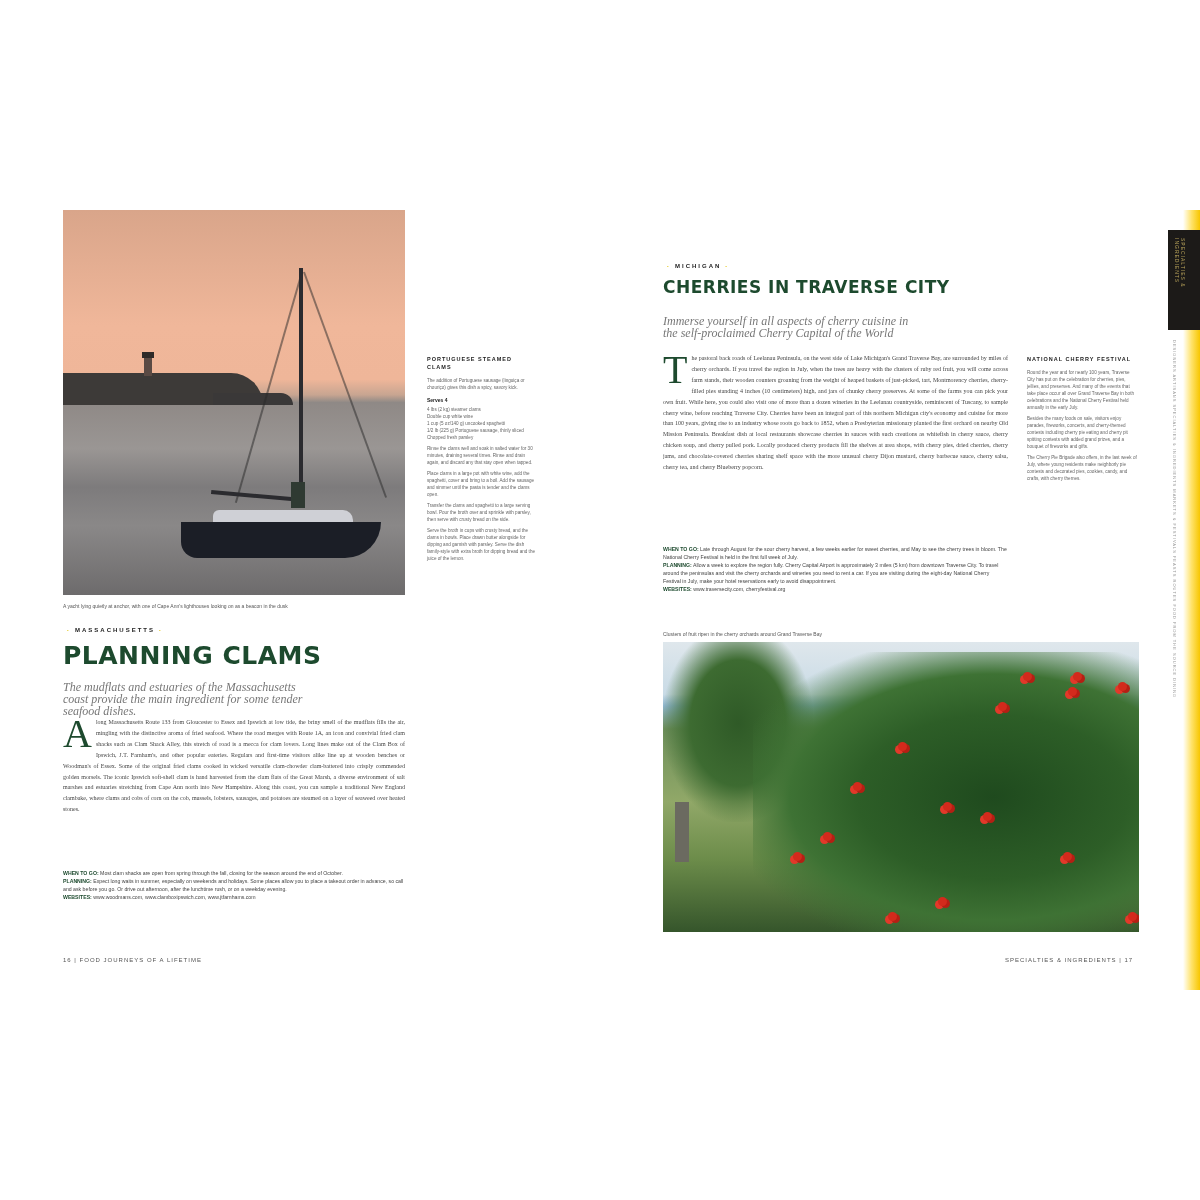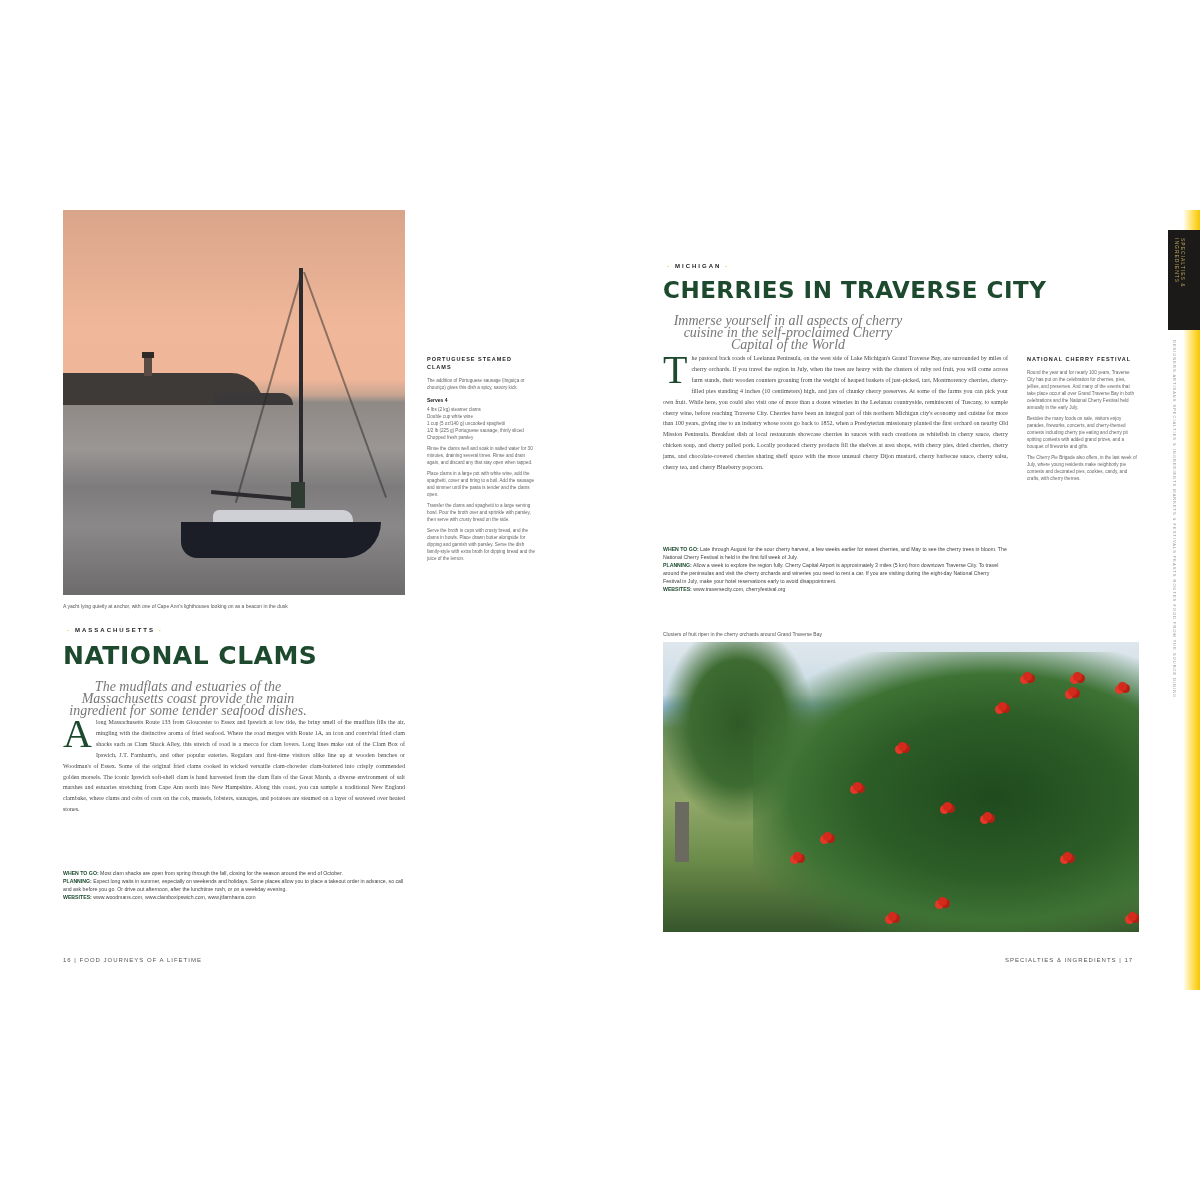--- a/index.html
+++ b/index.html
@@ -28,21 +28,21 @@
   .tree-left { position:absolute; left:0; top:0; width:150px; height:180px; background:radial-gradient(ellipse at 50% 45%,#2f5a27 0%,#3d6b31 45%,rgba(61,107,49,0) 72%); }
   .trunk { position:absolute; left:12px; top:160px; width:14px; height:60px; background:#6b6a60; }
   .foliage { position:absolute; left:90px; top:10px; width:400px; height:290px; background:radial-gradient(ellipse at 60% 50%,#1f4a1e 0%,#2d5e27 40%,#3e7234 60%,rgba(62,114,52,0) 80%); }
   .cherry { position:absolute; width:9px; height:9px; border-radius:50%; background:#d32a1c; box-shadow:3px 2px 0 #b51f14,-3px 3px 0 #e2392a; }
 
   
   .caption { position:absolute; font-family:"Liberation Sans", sans-serif; font-size:5px; color:#555; }
   .region { position:absolute; font-family:"Liberation Sans", sans-serif; font-size:6px; font-weight:bold; letter-spacing:2px; color:#222; }
   .region .tick { color:#e0c200; margin:0 4px; }
   .title { position:absolute; font-family:"DejaVu Sans", sans-serif; font-weight:bold; color:#1d4a2e; letter-spacing:0.5px; }
-  .dek { position:absolute; font-style:italic; font-size:14px; color:#777; line-height:12px;text-align:center; }
+  .dek { position:absolute; font-style:italic; font-size:12px; color:#777; line-height:12px; }
   .body { position:absolute; font-size:6px; line-height:10.9px; color:#444; text-align:justify; }
   .dropcap { float:left; font-size:40px; line-height:34px; color:#1d4a2e; margin:0 4px 0 0; font-family:"Liberation Serif", serif; }
   .facts { position:absolute; font-family:"Liberation Sans", sans-serif; font-size:5.2px; line-height:8px; color:#444; }
   .facts b { color:#1d4a2e; }
   .sidebar { position:absolute; font-family:"Liberation Sans", sans-serif; font-size:4.6px; line-height:7px; color:#666; }
   .sidebar h4 { margin:0 0 6px 0; font-size:5.5px; letter-spacing:1px; color:#222; line-height:8px; }
   .sidebar h5 { margin:6px 0 2px 0; font-size:5px; color:#222; }
   .sidebar p { margin:0 0 4px 0; }
   .folio { position:absolute; font-family:"Liberation Sans", sans-serif; font-size:6px; letter-spacing:1px; color:#555; }
 
@@ -67,21 +67,21 @@
     <div class="boom"></div>
     <div class="sailbag"></div>
     <div class="cabin"></div>
     <div class="hull"></div>
   </div>
   <div class="caption" style="left:63px; top:398px; width:340px;">A yacht lying quietly at anchor, with one of Cape Ann's lighthouses looking on as a beacon in the dusk</div>
 
   <div class="region" style="left:63px; top:422px;">
     <span class="tick">·</span><span>MASSACHUSETTS</span><span class="tick">·</span>
   </div>
-  <div class="title" style="left:63px; top:436px; font-size:25px;">NATIONAL CLAMS</div>
+  <div class="title" style="left:63px; top:436px; font-size:25px;">PLANNING CLAMS</div>
   <div class="dek" style="left:63px; top:476px; width:250px;">The mudflats and estuaries of the Massachusetts coast provide the main ingredient for some tender seafood dishes.</div>
 
   <div class="body" style="left:63px; top:512px; width:342px; height:148px; overflow:hidden;">
     <span class="dropcap">A</span><span>long Massachusetts Route 133 from Gloucester to Essex and Ipswich at low tide, the briny smell of the mudflats fills the air, mingling with the distinctive aroma of fried seafood. Where the road merges with Route 1A, an icon and convivial fried clam shacks such as Clam Shack Alley, this stretch of road is a mecca for clam lovers. Long lines make out of the Clam Box of Ipswich, J.T. Farnham's, and other popular eateries. Regulars and first-time visitors alike line up at wooden benches or Woodman's of Essex. Some of the original fried clams cooked in wicked versatile clam-chowder clam-battered into crisply commended golden morsels. The iconic Ipswich soft-shell clam is hand harvested from the clam flats of the Great Marsh, a diverse environment of salt marshes and estuaries stretching from Cape Ann north into New Hampshire. Along this coast, you can sample a traditional New England clambake, where clams and cobs of corn on the cob, mussels, lobsters, sausages, and potatoes are steamed on a layer of seaweed over heated stones.</span>
   </div>
 
   <div class="facts" style="left:63px; top:664px; width:342px;">
     <div><b>WHEN TO GO:</b> <span>Most clam shacks are open from spring through the fall, closing for the season around the end of October.</span></div>
     <div><b>PLANNING:</b> <span>Expect long waits in summer, especially on weekends and holidays. Some places allow you to place a takeout order in advance, so call and ask before you go. Or drive out afternoon, after the lunchtime rush, or on a weekday evening.</span></div>
     <div><b>WEBSITES:</b> <span>www.woodmans.com, www.clamboxipswich.com, www.jtfarnhams.com</span></div>
@@ -102,21 +102,21 @@
     <p>Serve the broth in cups with crusty bread, and the clams in bowls. Place drawn butter alongside for dipping and garnish with parsley. Serve the dish family-style with extra broth for dipping bread and the juice of the lemon.</p>
   </div>
 
   <div class="folio" style="left:63px; top:752px;">16 | FOOD JOURNEYS OF A LIFETIME</div>
 </div>
 
 <div class="page right-page">
   <div class="region" style="left:63px; top:58px;">
     <span class="tick">·</span><span>MICHIGAN</span><span class="tick">·</span>
   </div>
-  <div class="title" style="left:63px; top:72px; font-size:23px;">CHERRIES IN TRAVERSE CITY</div>
+  <div class="title" style="left:63px; top:72px; font-size:17px;">CHERRIES IN TRAVERSE CITY</div>
   <div class="dek" style="left:63px; top:110px; width:250px;">Immerse yourself in all aspects of cherry cuisine in the self-proclaimed Cherry Capital of the World</div>
 
   <div class="body" style="left:63px; top:148px; width:345px; height:182px; overflow:hidden;">
     <span class="dropcap">T</span><span>he pastoral back roads of Leelanau Peninsula, on the west side of Lake Michigan's Grand Traverse Bay, are surrounded by miles of cherry orchards. If you travel the region in July, when the trees are heavy with the clusters of ruby red fruit, you will come across farm stands, their wooden counters groaning from the weight of heaped baskets of just-picked, tart, Montmorency cherries, cherry-filled pies standing 4 inches (10 centimeters) high, and jars of chunky cherry preserves. At some of the farms you can pick your own fruit. While here, you could also visit one of more than a dozen wineries in the Leelanau countryside, reminiscent of Tuscany, to sample cherry wine, before reaching Traverse City. Cherries have been an integral part of this northern Michigan city's economy and cuisine for more than 100 years, giving rise to an industry whose roots go back to 1852, when a Presbyterian missionary planted the first orchard on nearby Old Mission Peninsula. Breakfast dish at local restaurants showcase cherries in sauces with such creations as whitefish in cherry sauce, cherry chicken soup, and cherry pulled pork. Locally produced cherry products fill the shelves at area shops, with cherry pies, dried cherries, cherry jams, and chocolate-covered cherries sharing shelf space with the more unusual cherry Dijon mustard, cherry barbecue sauce, cherry salsa, cherry tea, and cherry Blueberry popcorn.</span>
   </div>
 
   <div class="facts" style="left:63px; top:340px; width:345px;">
     <div><b>WHEN TO GO:</b> <span>Late through August for the sour cherry harvest, a few weeks earlier for sweet cherries, and May to see the cherry trees in bloom. The National Cherry Festival is held in the first full week of July.</span></div>
     <div><b>PLANNING:</b> <span>Allow a week to explore the region fully. Cherry Capital Airport is approximately 3 miles (5 km) from downtown Traverse City. To travel around the peninsulas and visit the cherry orchards and wineries you need to rent a car. If you are visiting during the eight-day National Cherry Festival in July, make your hotel reservations early to avoid disappointment.</span></div>
     <div><b>WEBSITES:</b> <span>www.traversecity.com, cherryfestival.org</span></div>

